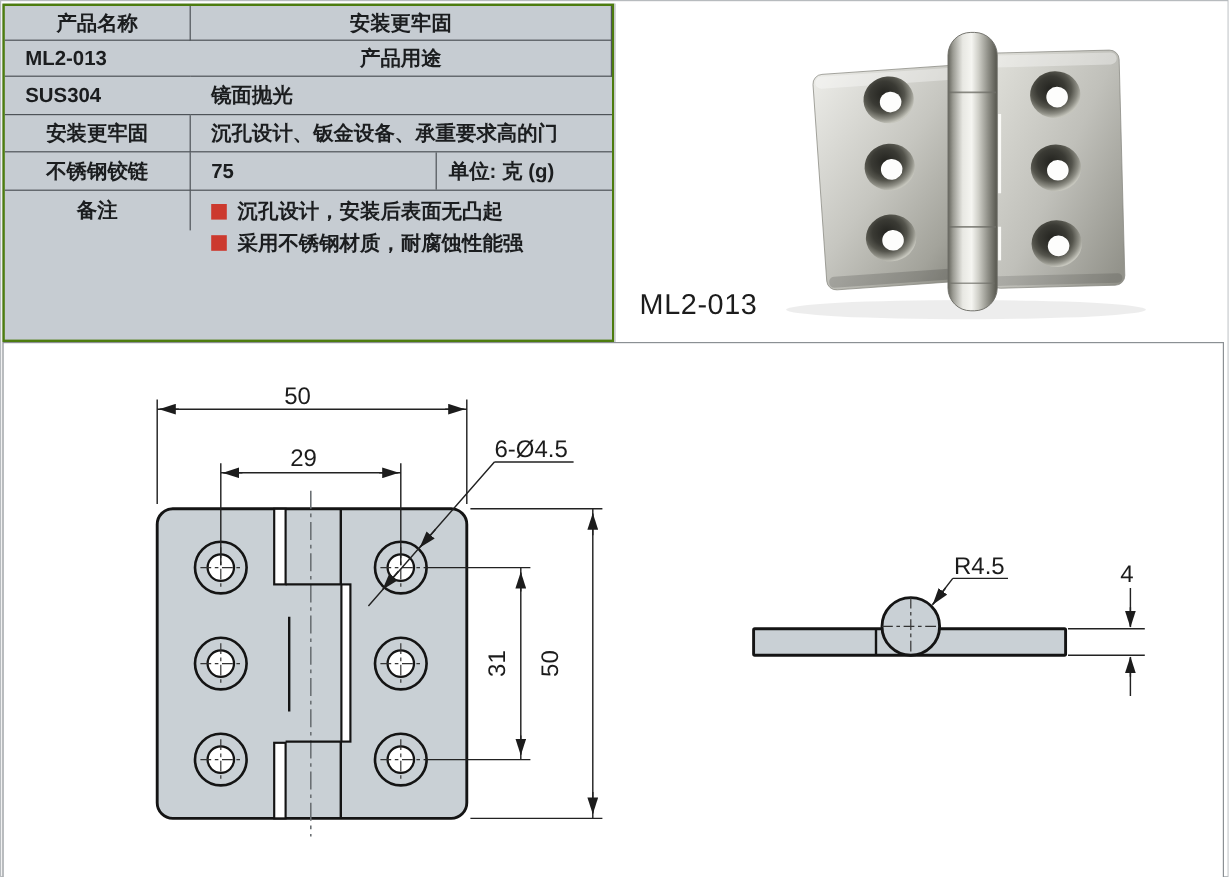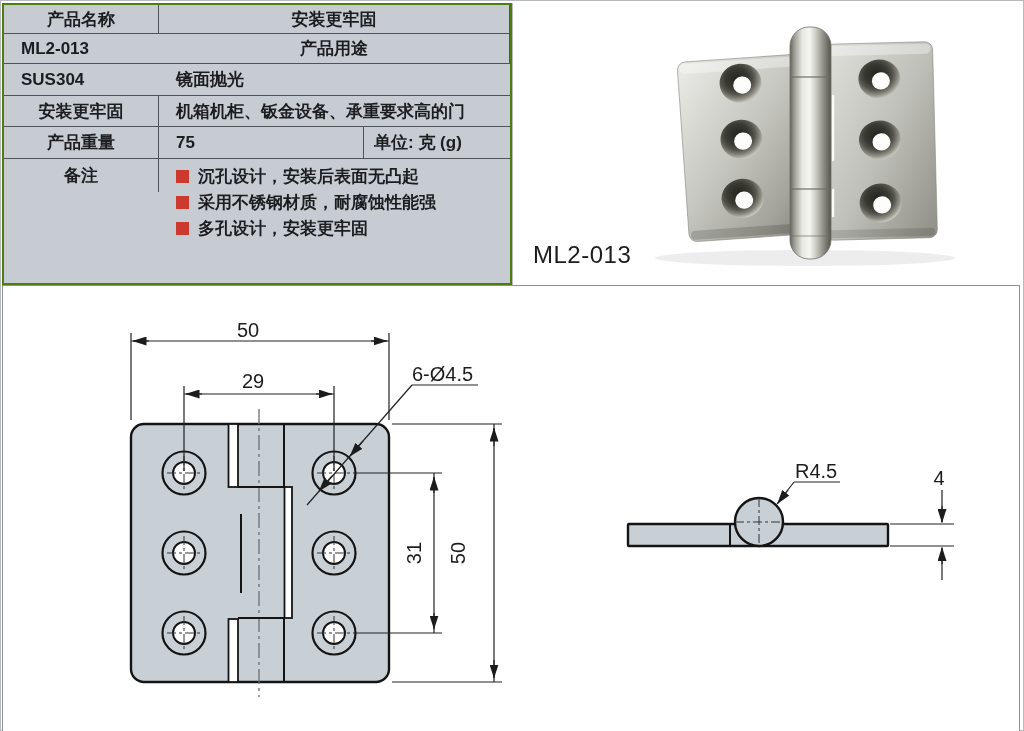--- a/index.html
+++ b/index.html
@@ -58,41 +58,37 @@
 
     <div class="cell label">安装更牢固</div>
     <div class="cell value">ML2-013</div>
 
     <div class="cell label">产品用途</div>
     <div class="cell value">SUS304</div>
 
     <div class="cell value">镜面抛光</div>
 
     <div class="cell label">安装更牢固</div>
-    <div class="cell value">机箱机柜、钣金设备、承重要求高的门</div>
-
-    <div class="cell label">产品重量</div>
+    <div class="cell value">沉孔设计、钣金设备、承重要求高的门</div>
+
+    <div class="cell label">不锈钢铰链</div>
     <div class="cell value weight-split">
       <div class="wv">75</div>
       <div class="unit">单位: 克 (g)</div>
     </div>
 
     <div class="cell label last">备注</div>
     <div class="cell remarks-content last">
       <div class="remark-item">
         <span class="bullet" style="background: rgb(204, 57, 46);"></span>
         <span>沉孔设计，安装后表面无凸起</span>
       </div>
       <div class="remark-item">
         <span class="bullet" style="background: rgb(204, 57, 46);"></span>
         <span>采用不锈钢材质，耐腐蚀性能强</span>
-      </div>
-      <div class="remark-item">
-        <span class="bullet" style="background: rgb(204, 57, 46);"></span>
-        <span>多孔设计，安装更牢固</span>
       </div>
     </div>
   </div>
 
   <div id="photo-area">
     <svg width="509" height="282" viewBox="0 0 509 282">
       <defs>
         <linearGradient id="gl" x1="0" y1="0" x2="0.85" y2="1">
           <stop offset="0" stop-color="#ecece8"></stop>
             <stop offset="0.5" stop-color="#c6c6c0"></stop>

